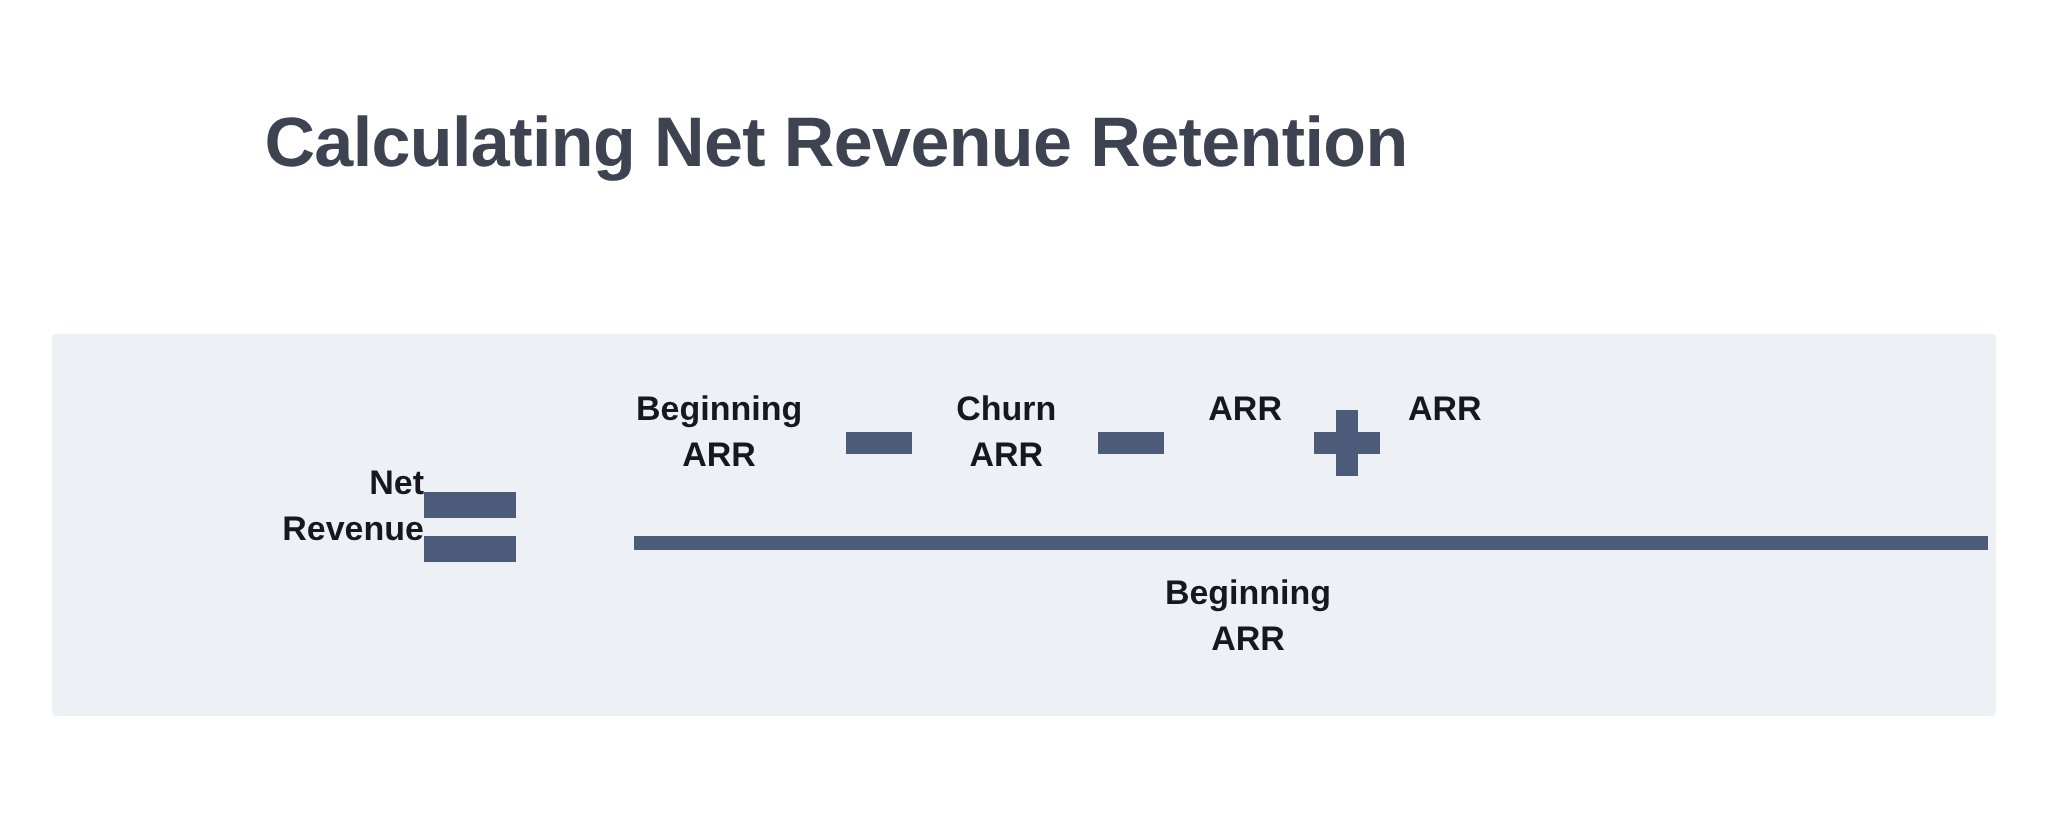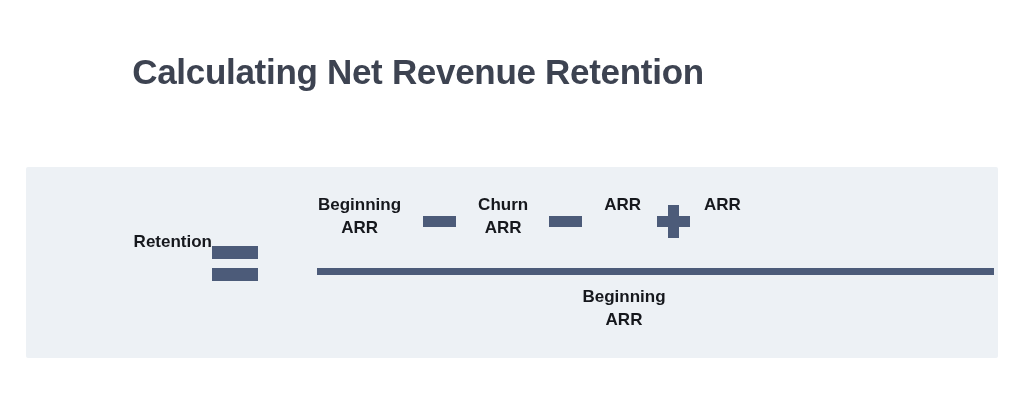--- a/index.html
+++ b/index.html
@@ -158,21 +158,22 @@
   .term-line { display: block; }
 </style>
 </head>
 <body>
 
 <div class="page-title">Calculating Net Revenue Retention</div>
 
 <div class="formula-panel">
 
   <div class="lhs-label">
-    <span class="term-line">Retention</span>
+    <span class="term-line">Net</span>
+    <span class="term-line">Revenue</span>
   </div>
 
   <div class="equals-sign">
     <span class="bar top"></span>
     <span class="bar bottom"></span>
   </div>
 
   <div class="fraction">
 
     <div class="numerator">

